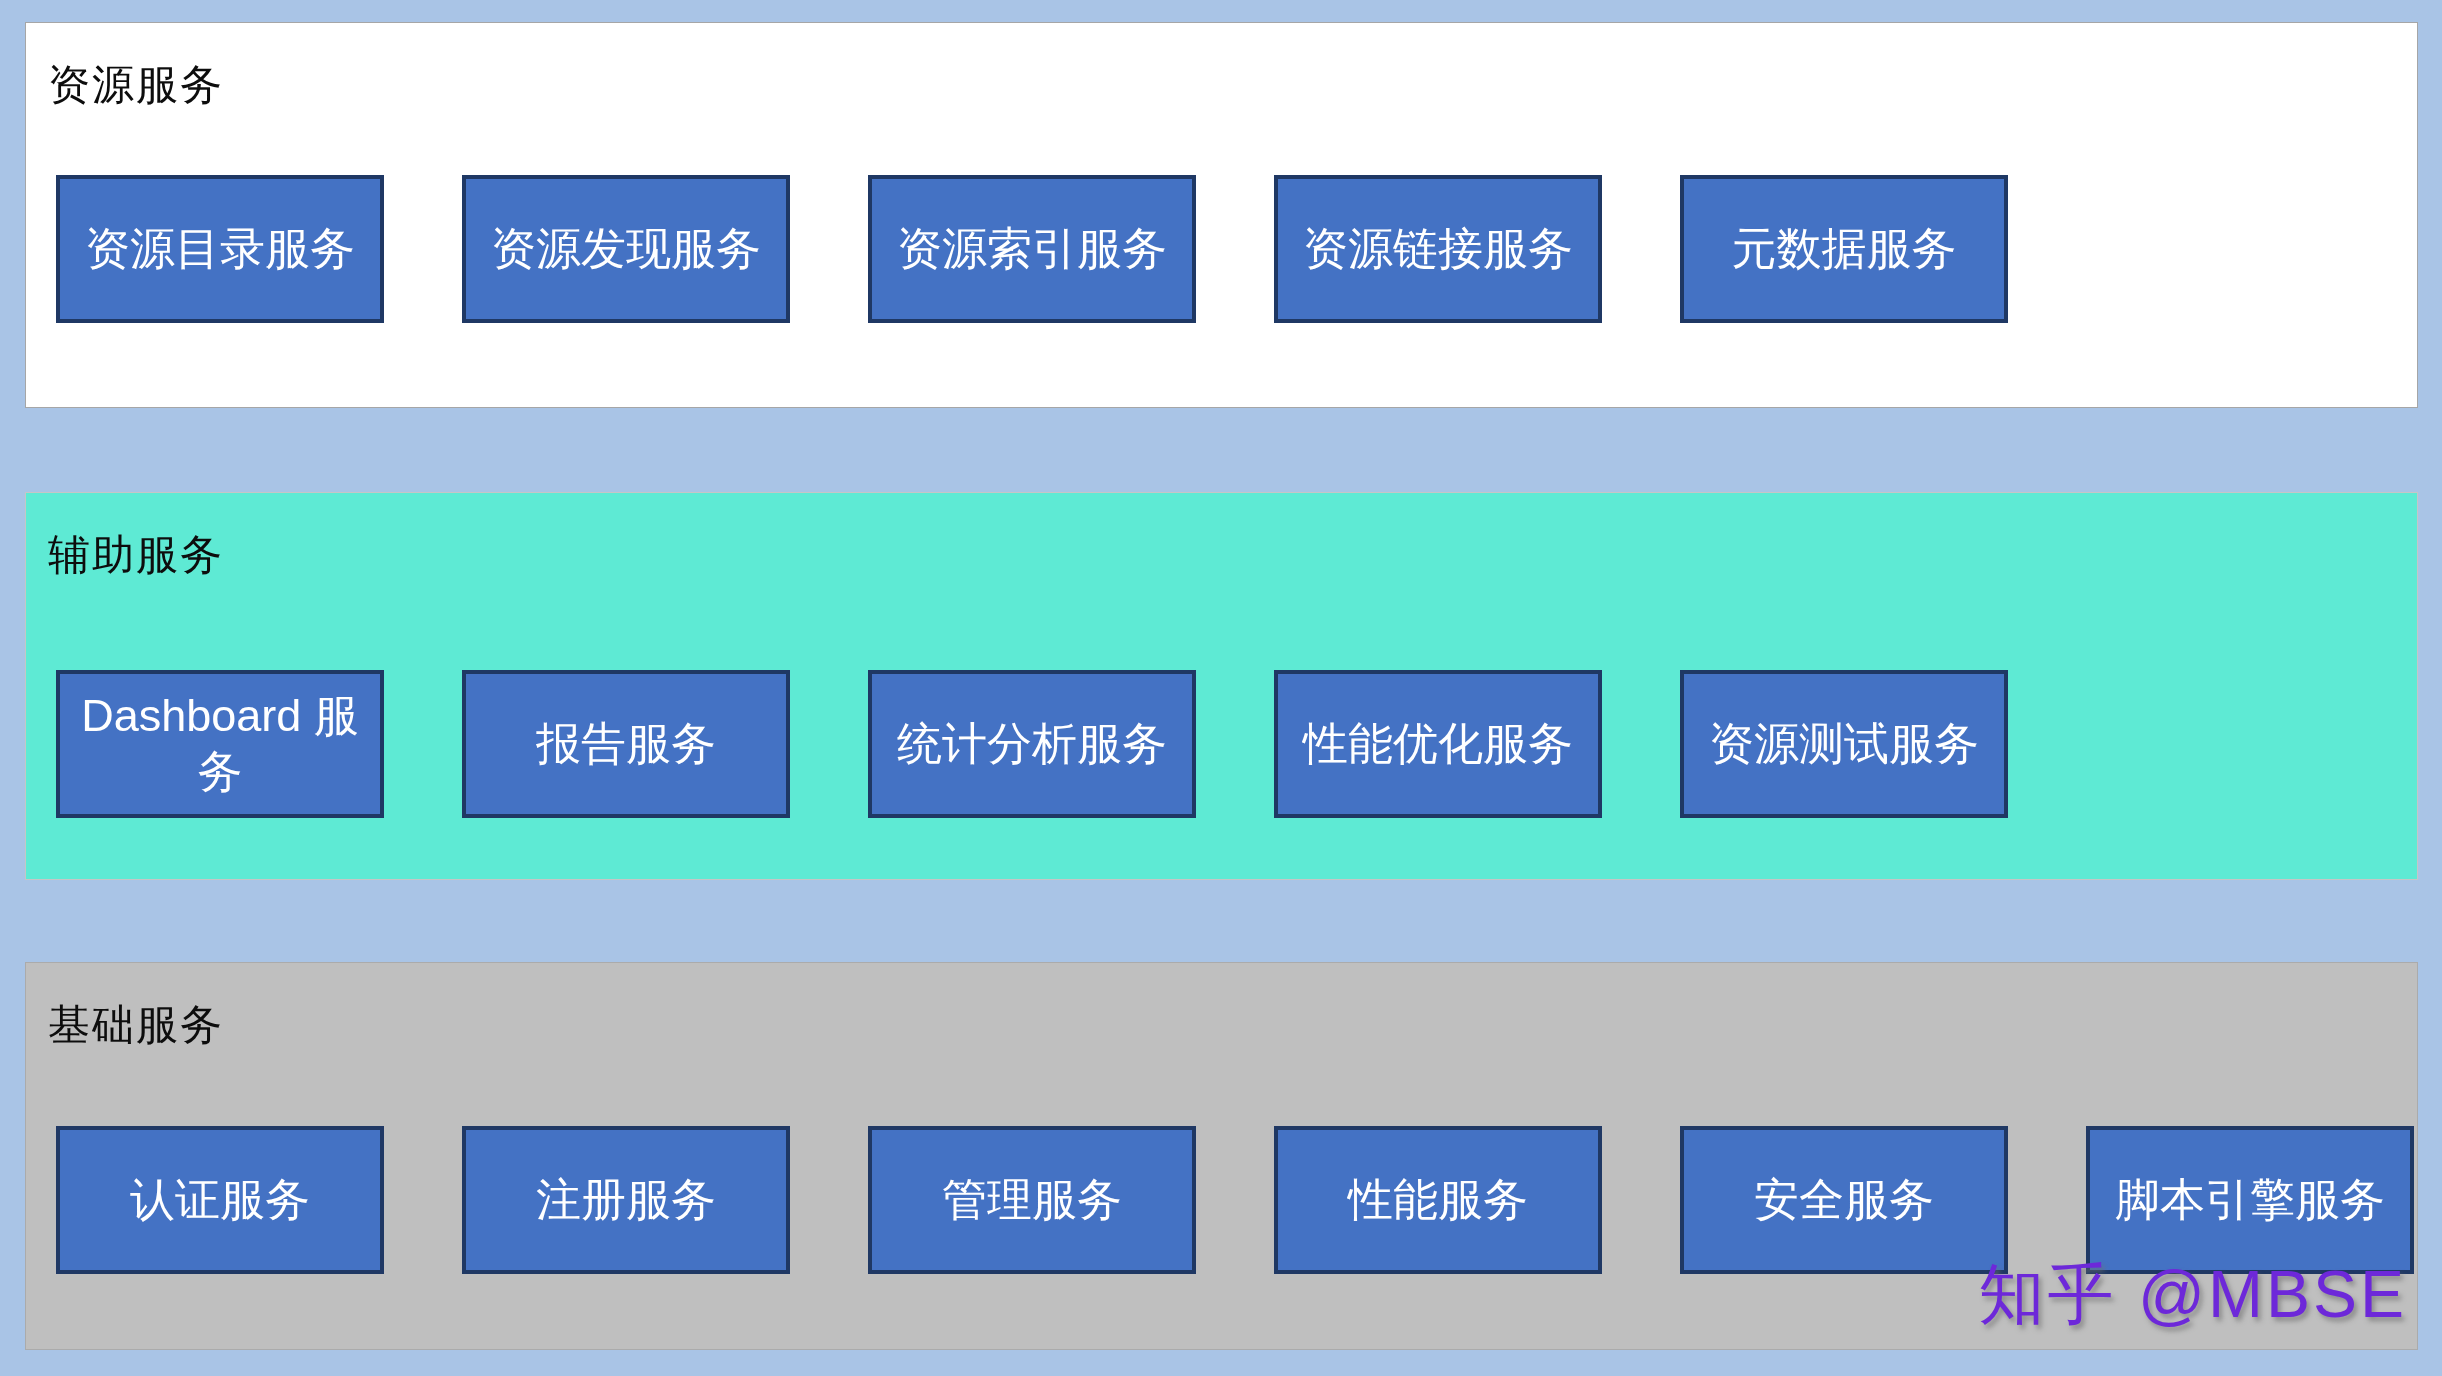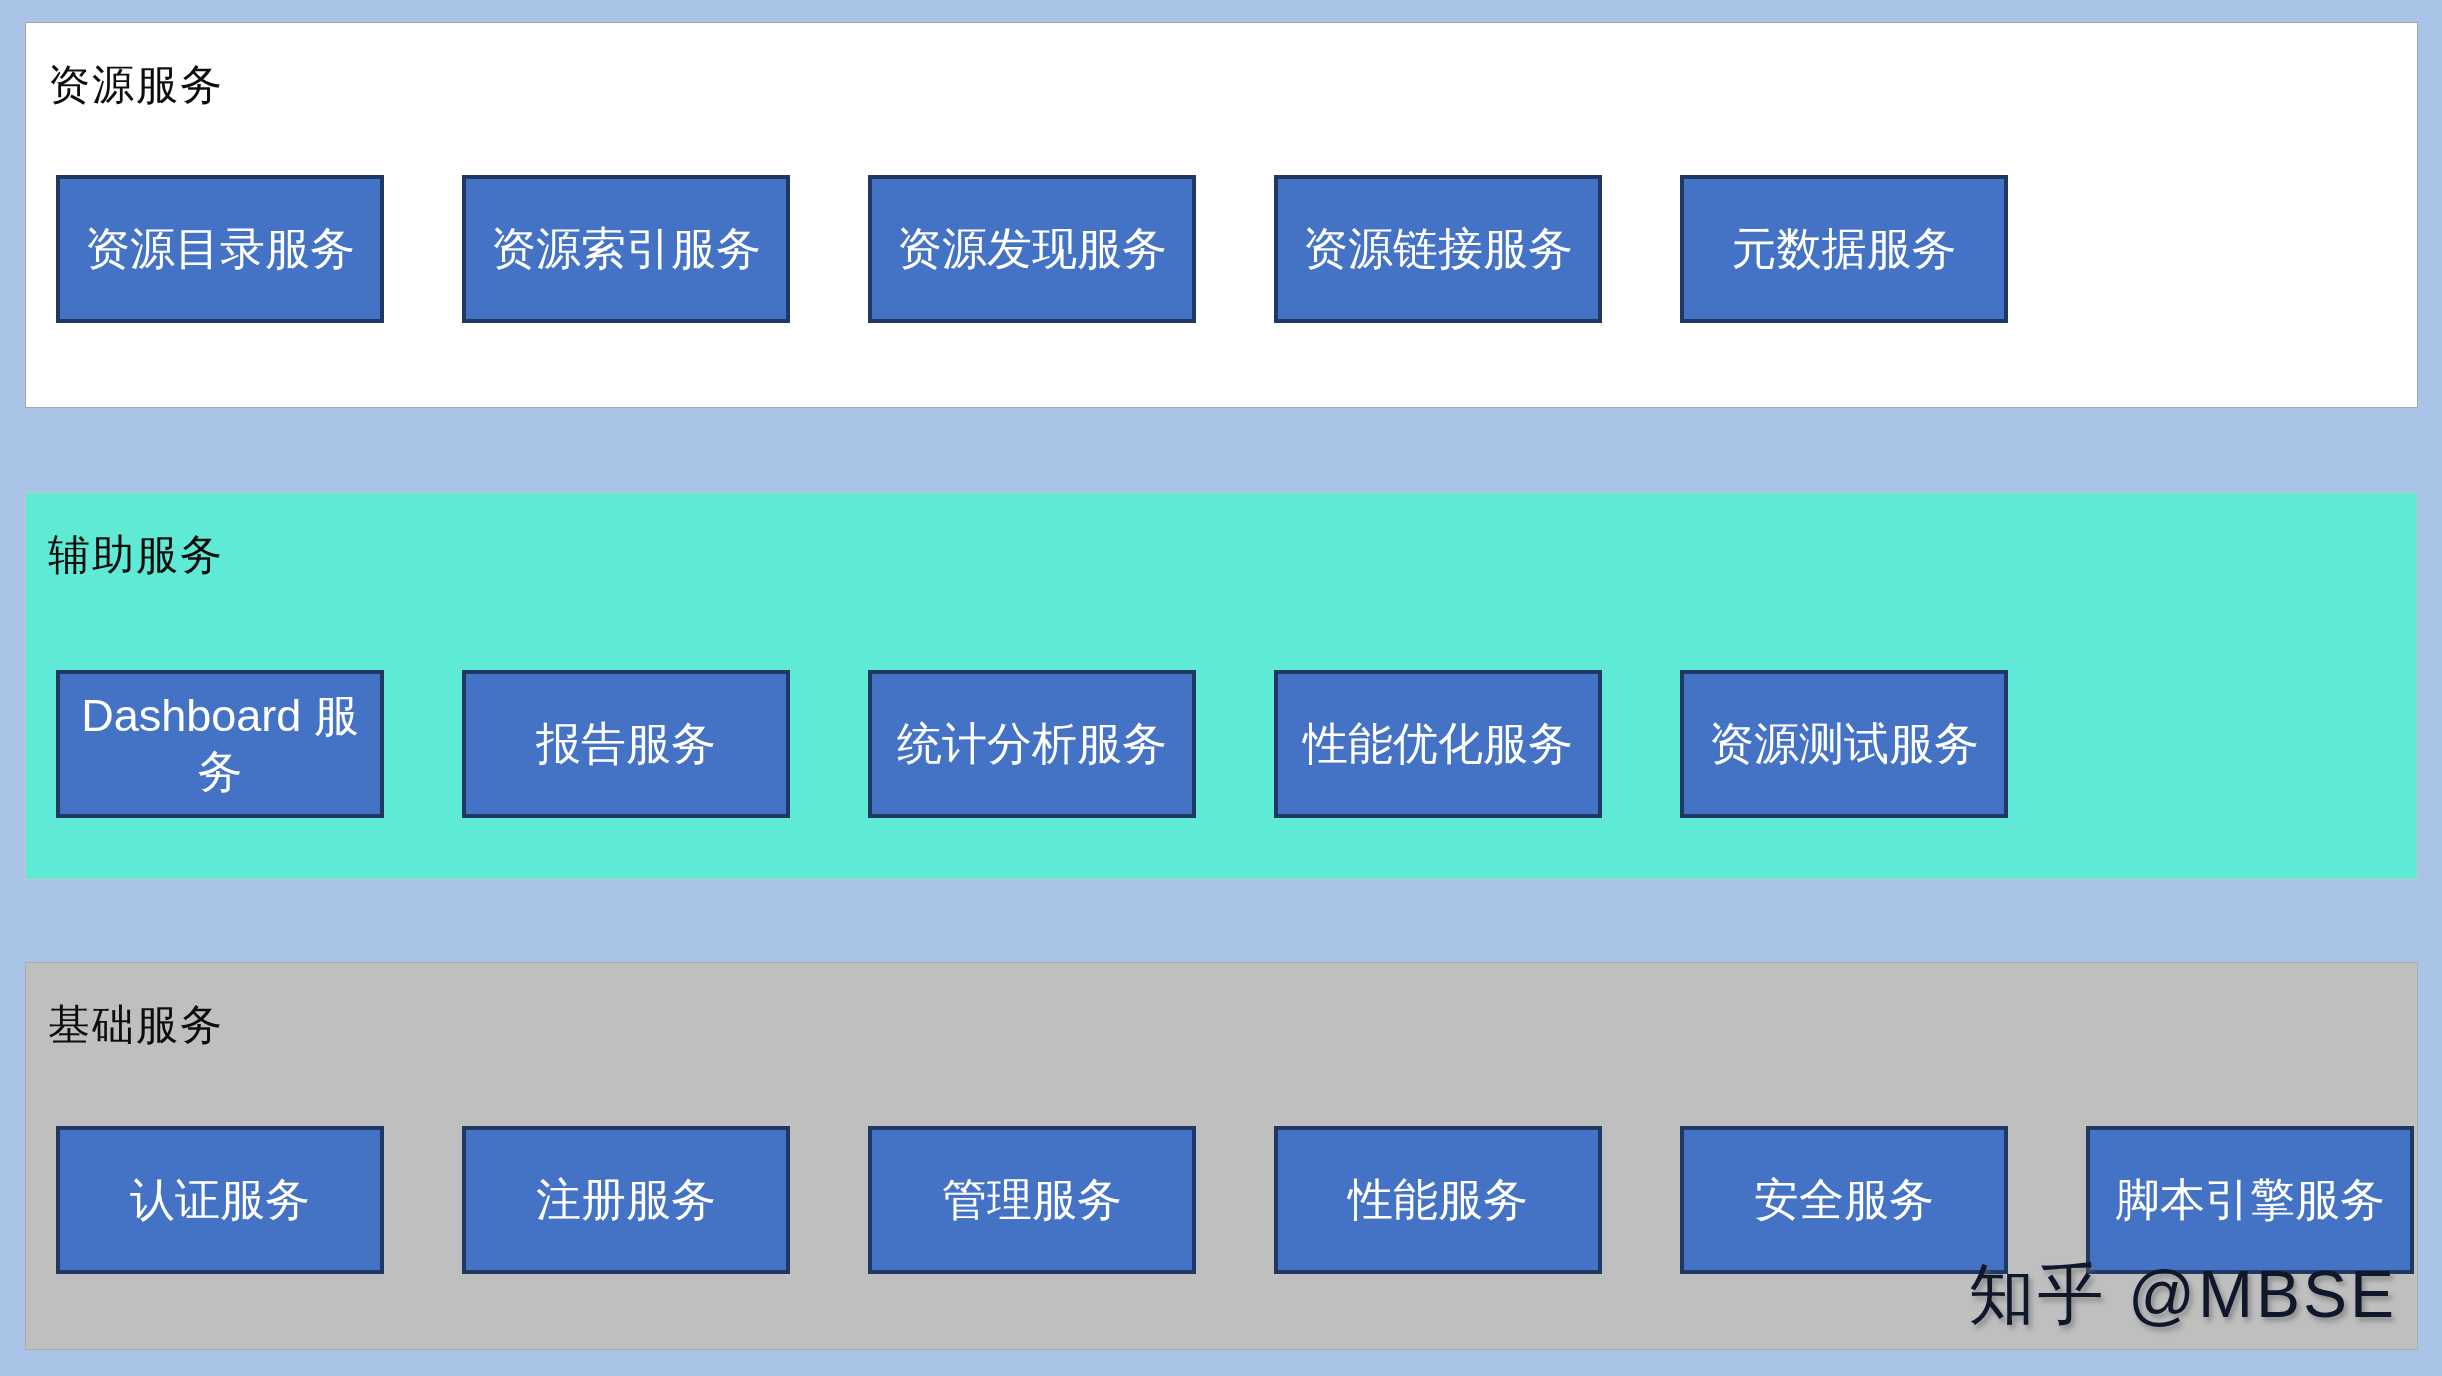--- a/index.html
+++ b/index.html
@@ -51,38 +51,38 @@
     line-height: 1.25;
     display: flex;
     align-items: center;
     justify-content: center;
     text-align: center;
     padding: 0 10px;
     flex: 0 0 auto;
   }
   .watermark {
     position: absolute;
-    right: 45px;
+    right: 35px;
     top: 1250px;
     font-size: 66px;
-    color: #0f172a;
+    color: #6d28d9;
     letter-spacing: 3px;
     text-shadow: 3px 4px 5px rgba(110,110,110,0.65);
     white-space: nowrap;
   }
 </style>
 </head>
 <body>
 
 <div class="band band-resource" style="background-color: rgb(255, 255, 255);">
   <h2 class="band-title">资源服务</h2>
   <div class="service-row">
     <div class="service-box">资源目录服务</div>
+    <div class="service-box">资源发现服务</div>
     <div class="service-box">资源索引服务</div>
-    <div class="service-box">资源发现服务</div>
     <div class="service-box">资源链接服务</div>
     <div class="service-box">元数据服务</div>
   </div>
 </div>
 
 <div class="band band-auxiliary" style="background-color: #5eead4;">
   <h2 class="band-title">辅助服务</h2>
   <div class="service-row">
     <div class="service-box">Dashboard 服务</div>
     <div class="service-box">报告服务</div>

